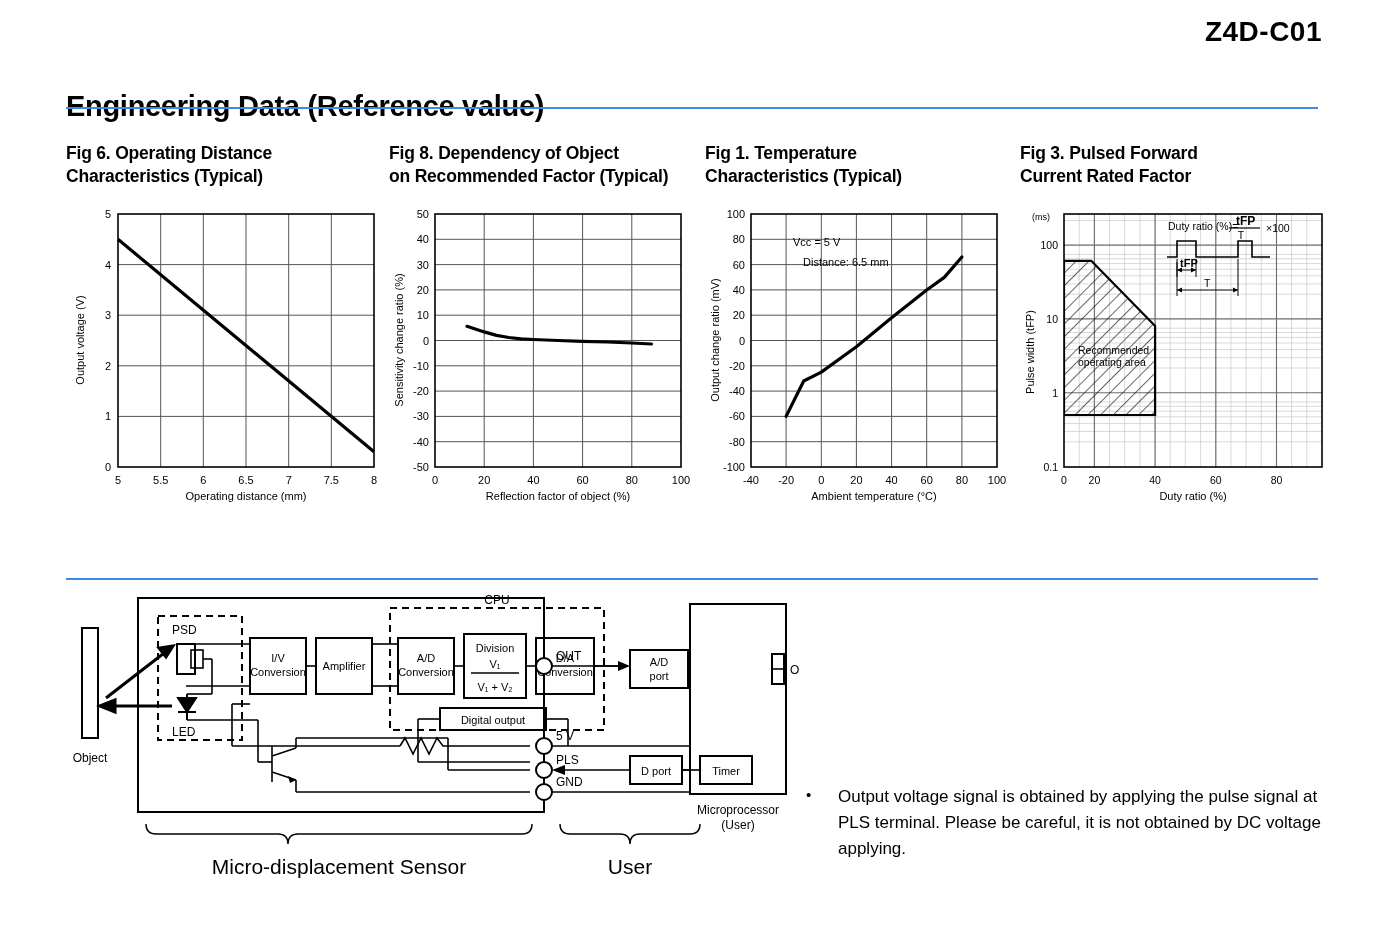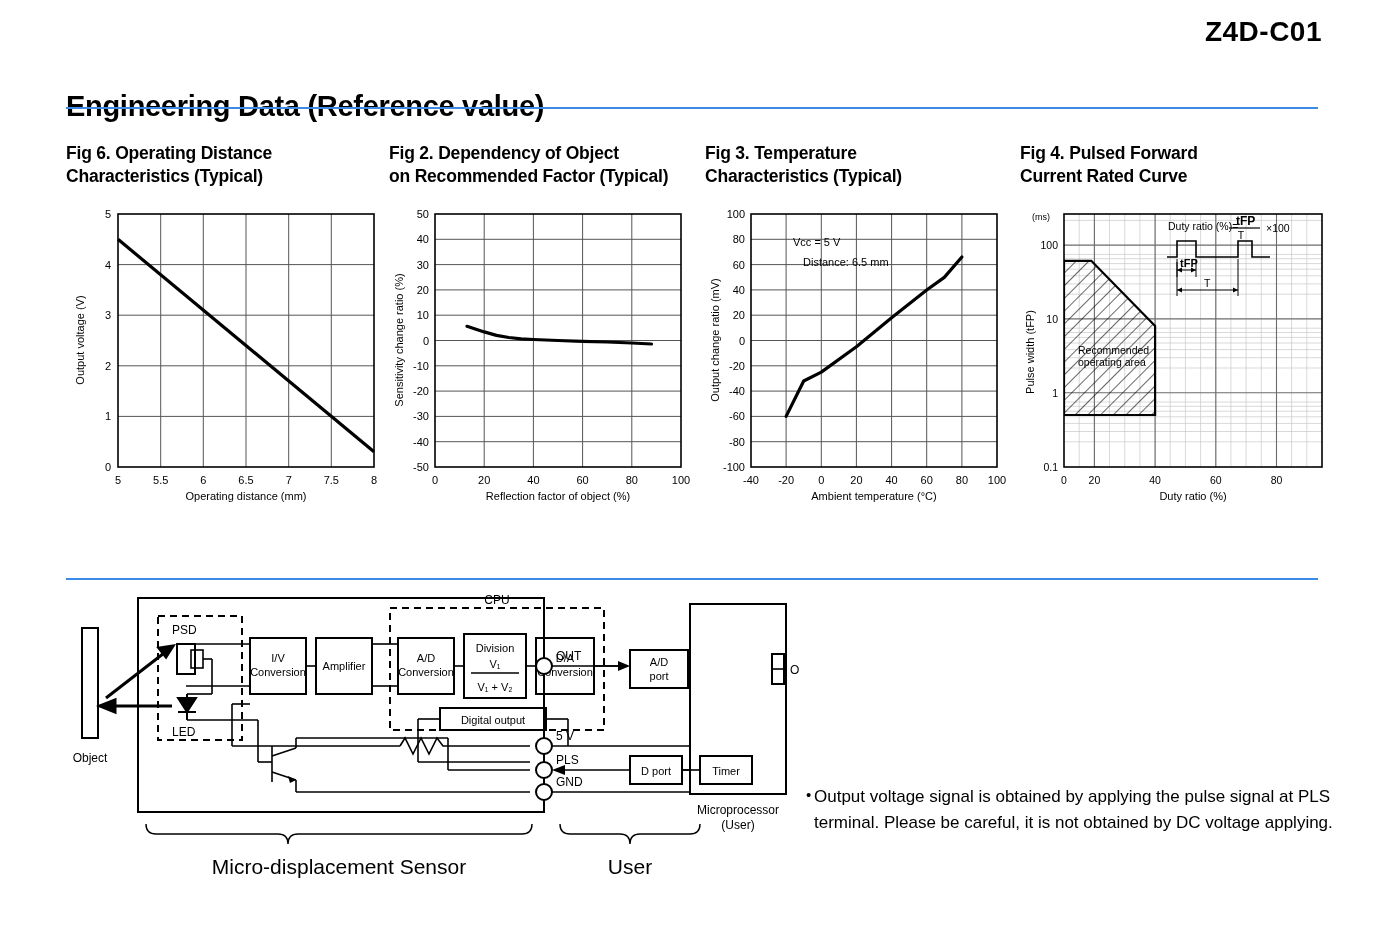--- a/index.html
+++ b/index.html
@@ -44,21 +44,21 @@
   .cirtxt{font-size:12px;}
   .cirtxt-sm{font-size:11px;}
   .brace-label{font-size:21px;}
 
   
   .note{
     position:absolute;left:806px;top:784px;width:540px;
     font-size:17px;line-height:1.52;
   }
   .note .bullet{position:absolute;left:0;top:0;font-size:15px;}
-  .note .ntext{display:block;margin-left:8px;}
+  .note .ntext{display:block;margin-left:32px;}
 </style>
 </head>
 <body>
 
 <div class="page">
 
   <div class="partno">Z4D-C01</div>
 
   <div class="sec-title" style="top:80px;margin-top:10px;">Engineering Data (Reference value)</div>
   <div class="rule" style="top:107px;width:1252px;"></div>
@@ -103,21 +103,21 @@
         <text x="265.3" y="282">7.5</text>
         <text x="308" y="282">8</text>
       </g>
       <text class="axname" x="180" y="298" text-anchor="middle">Operating distance (mm)</text>
       <text class="axname" x="18" y="138" text-anchor="middle" transform="rotate(-90 18 138)">Output voltage (V)</text>
     </svg>
   </div>
 
   <div class="figblock" style="left:389px;width:308px;">
     <div class="figtitle">
-      <span>Fig 2. Dependency of Object</span><br>
+      <span>Fig 8. Dependency of Object</span><br>
       <span>on Recommended Factor (Typical)</span>
     </div>
     <svg class="figsvg" width="320" height="300" viewBox="0 0 320 300">
 
       <g stroke="#555" stroke-width="1">
         <line x1="46" y1="37.3" x2="292" y2="37.3"></line>
         <line x1="46" y1="62.6" x2="292" y2="62.6"></line>
         <line x1="46" y1="87.9" x2="292" y2="87.9"></line>
         <line x1="46" y1="113.2" x2="292" y2="113.2"></line>
         <line x1="46" y1="138.5" x2="292" y2="138.5"></line>
@@ -153,21 +153,21 @@
         <text x="242.8" y="282">80</text>
         <text x="292" y="282">100</text>
       </g>
       <text class="axname" x="169" y="298" text-anchor="middle">Reflection factor of object (%)</text>
       <text class="axname" x="14" y="138" text-anchor="middle" transform="rotate(-90 14 138)">Sensitivity change ratio (%)</text>
     </svg>
   </div>
 
   <div class="figblock" style="left:705px;width:300px;">
     <div class="figtitle">
-      <span>Fig 3. Temperature</span><br>
+      <span>Fig 1. Temperature</span><br>
       <span>Characteristics (Typical)</span>
     </div>
     <svg class="figsvg" width="320" height="300" viewBox="0 0 320 300">
 
       <g stroke="#555" stroke-width="1">
         <line x1="46" y1="37.3" x2="292" y2="37.3"></line>
         <line x1="46" y1="62.6" x2="292" y2="62.6"></line>
         <line x1="46" y1="87.9" x2="292" y2="87.9"></line>
         <line x1="46" y1="113.2" x2="292" y2="113.2"></line>
         <line x1="46" y1="138.5" x2="292" y2="138.5"></line>
@@ -209,22 +209,22 @@
         <text x="256.9" y="282">80</text>
         <text x="292" y="282">100</text>
       </g>
       <text class="axname" x="169" y="298" text-anchor="middle">Ambient temperature (°C)</text>
       <text class="axname" x="14" y="138" text-anchor="middle" transform="rotate(-90 14 138)">Output change ratio (mV)</text>
     </svg>
   </div>
 
   <div class="figblock" style="left:1020px;width:320px;">
     <div class="figtitle">
-      <span>Fig 4. Pulsed Forward</span><br>
-      <span>Current Rated Curve</span>
+      <span>Fig 3. Pulsed Forward</span><br>
+      <span>Current Rated Factor</span>
     </div>
     <svg class="figsvg" width="330" height="300" viewBox="0 0 330 300">
       <defs>
         <pattern id="hatch" width="9" height="9" patternTransform="rotate(45)" patternUnits="userSpaceOnUse">
           <line x1="0" y1="0" x2="0" y2="9" stroke="#000" stroke-width="1.2"></line>
         </pattern>
         <clipPath id="f4clip">
             <rect x="44" y="12" width="258" height="253"></rect>
           </clipPath>
       </defs>

